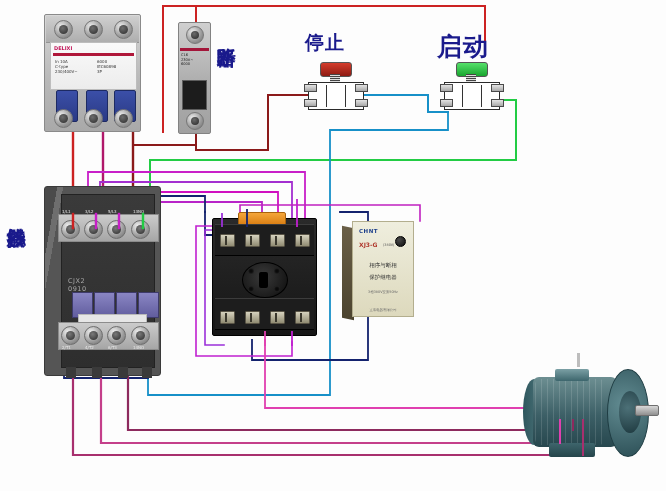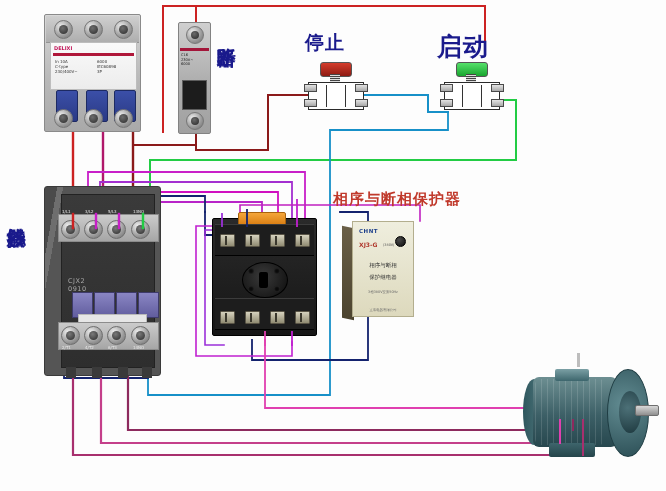--- a/index.html
+++ b/index.html
@@ -182,21 +182,20 @@
   </div>
 
   <div class="lbl vert" style="left:216px;top:32px;font-size:19px;">断路器</div>
 
   <div class="lbl vert" style="left:6px;top:212px;font-size:19px;">接触器</div>
 
   <div class="lbl" style="left:305px;top:30px;font-size:19px;">停止</div>
 
   <div class="lbl" style="left:437px;top:30px;font-size:25px;">启动</div>
 
-  <div class="lbl red" style="left:333px;top:190px;font-size:15px;">相序与断相保护器</div>
 
   <div class="pb" style="left:302px;top:62px;">
     <div class="cap stop"></div>
     <div class="stem"></div>
     <div class="box">
       <div class="scr" style="left:-5px;top:1px;"></div>
       <div class="scr" style="right:-5px;top:1px;"></div>
       <div class="scr" style="left:-5px;top:16px;"></div>
       <div class="scr" style="right:-5px;top:16px;"></div>
       <div class="v" style="left:17px;top:2px;height:22px;"></div>

